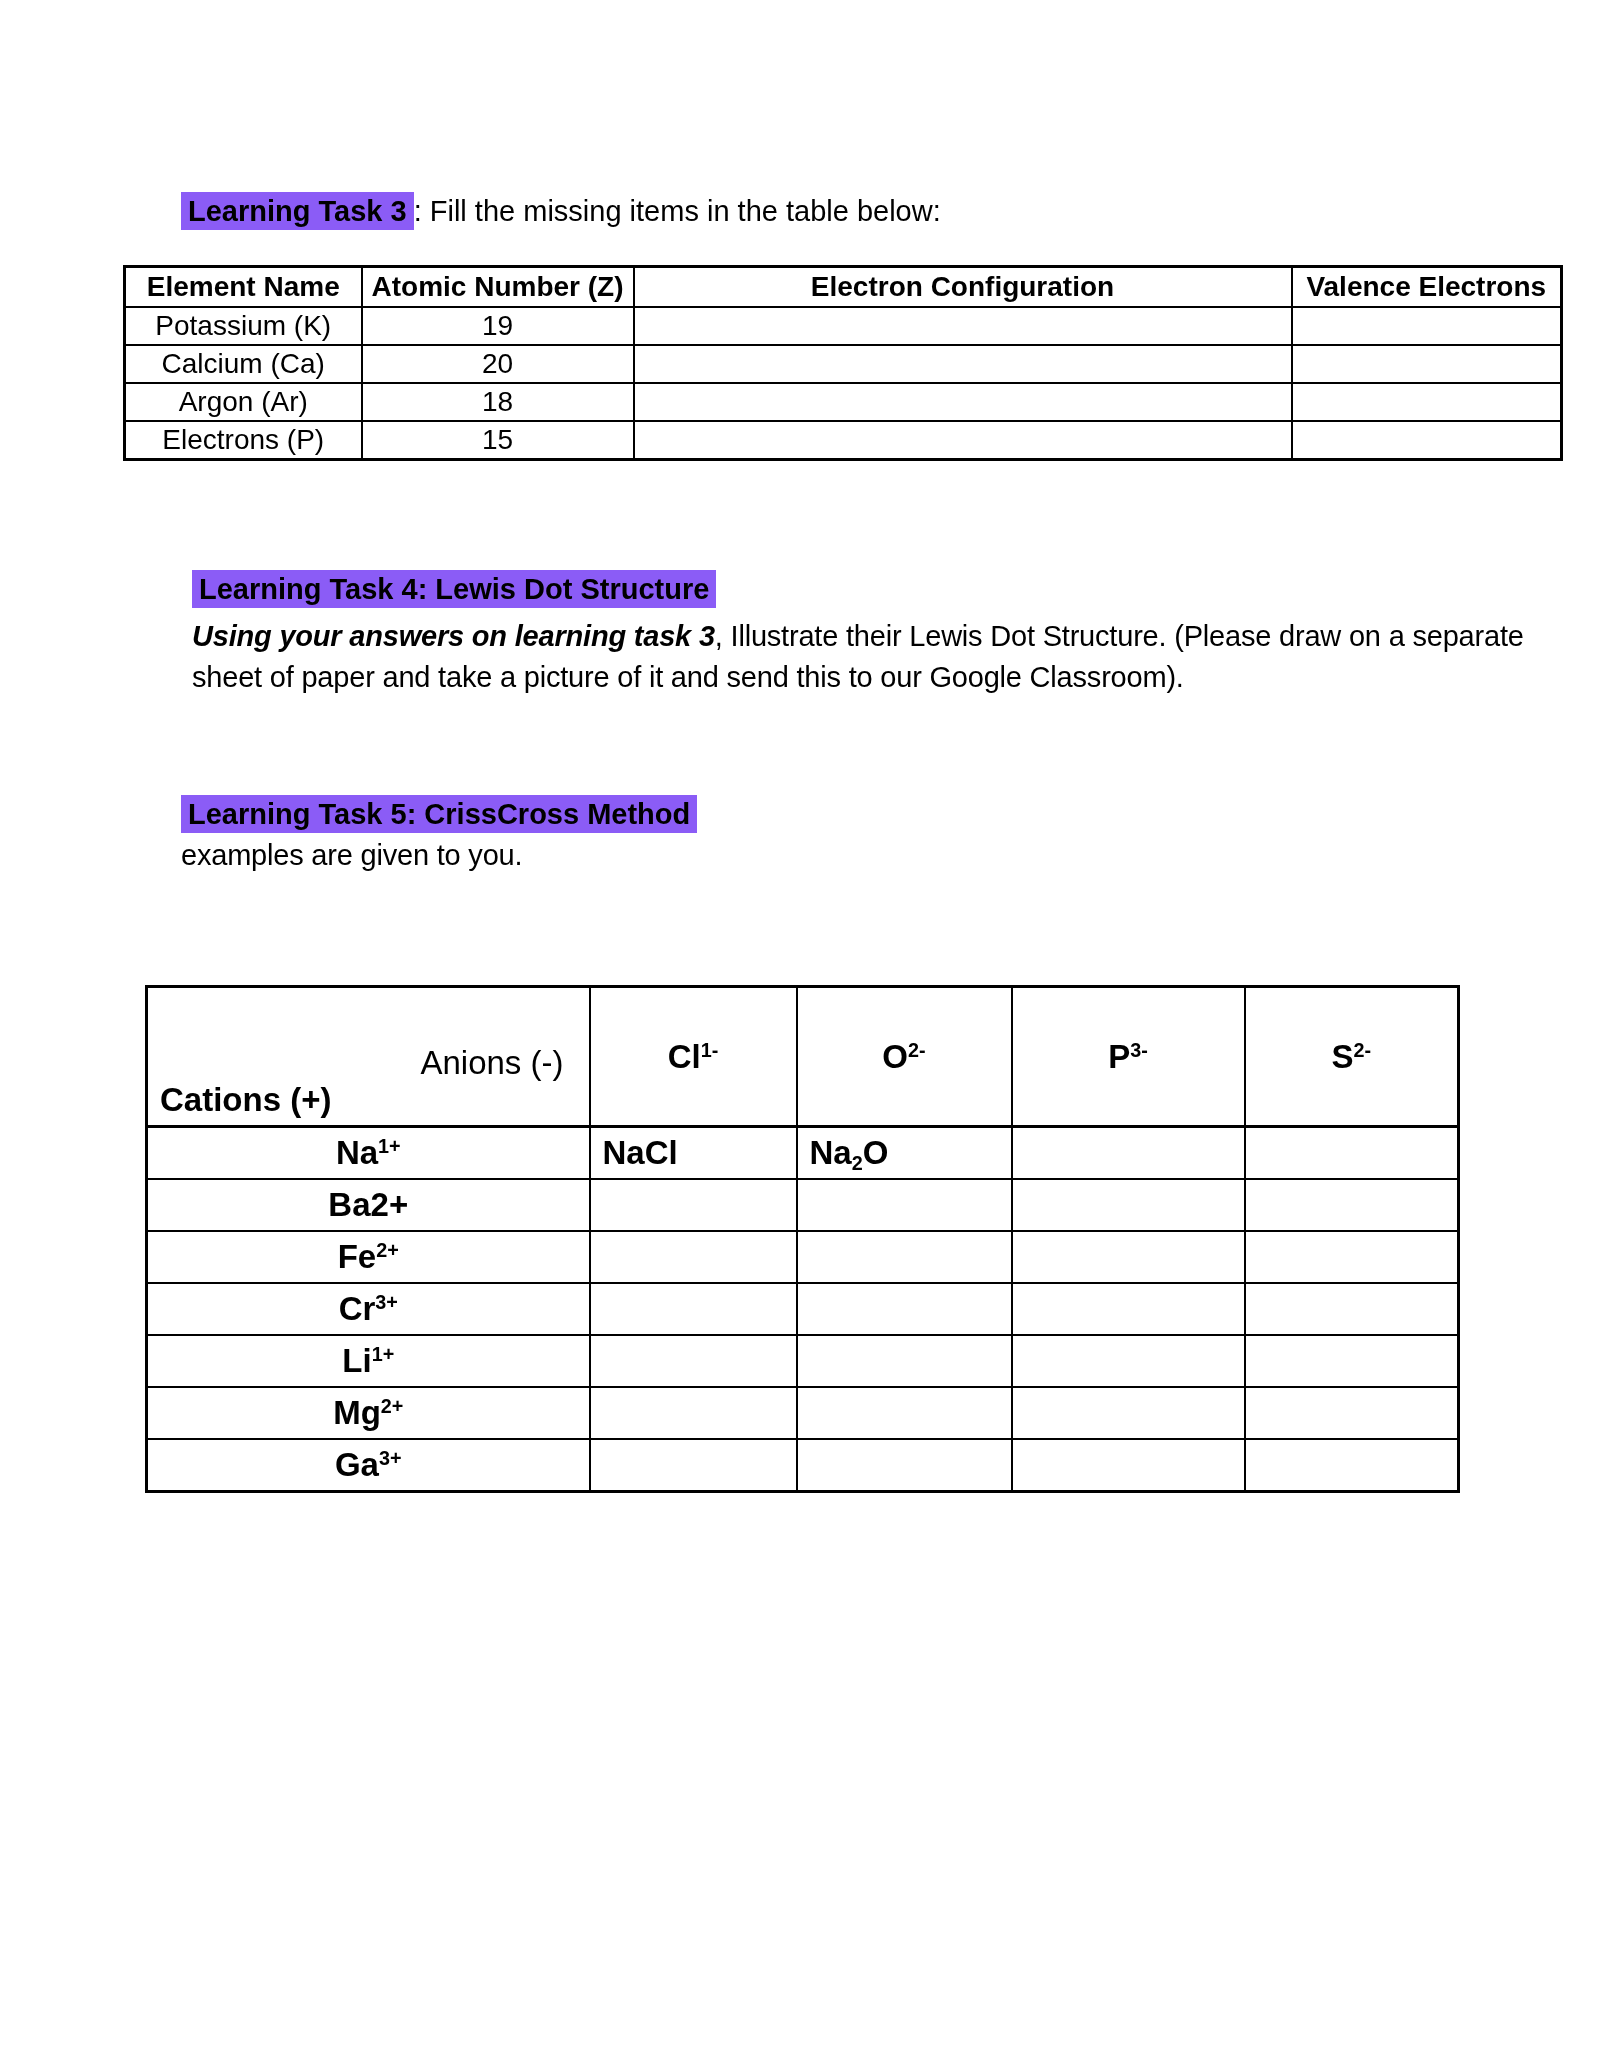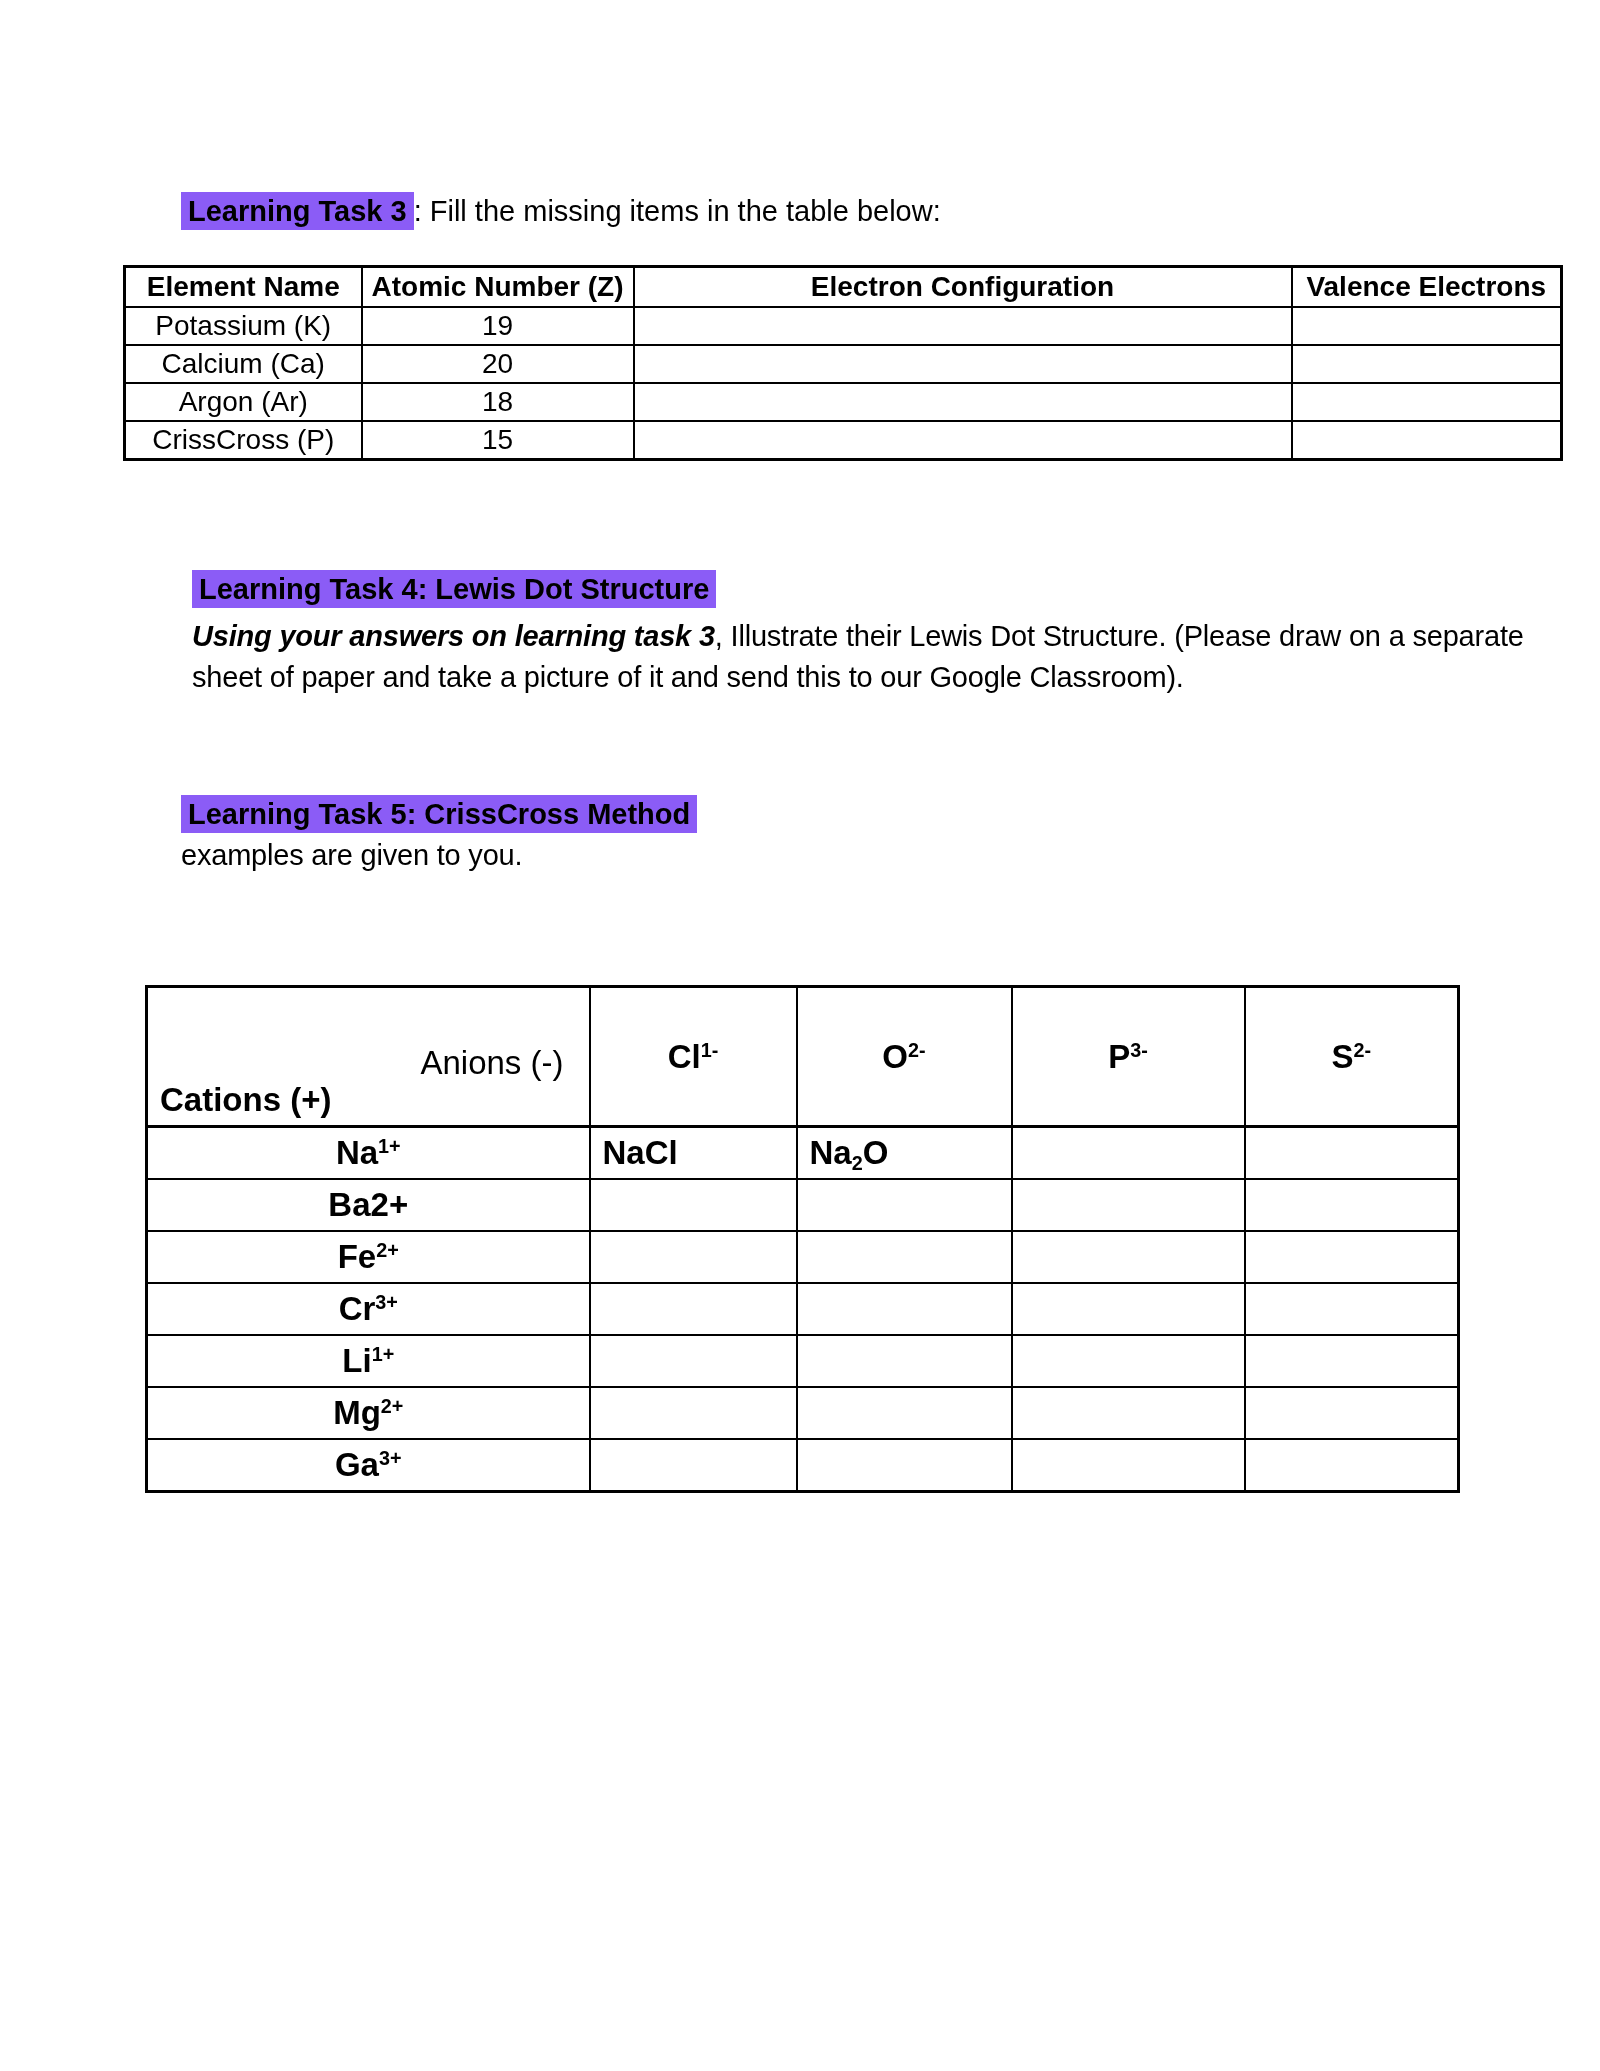--- a/index.html
+++ b/index.html
@@ -91,21 +91,21 @@
           <td></td>
           <td></td>
         </tr>
         <tr>
           <td>Argon (Ar)</td>
           <td>18</td>
           <td></td>
           <td></td>
         </tr>
         <tr>
-          <td>CrissCross (P)</td>
+          <td>Electrons (P)</td>
           <td>15</td>
           <td></td>
           <td></td>
         </tr>
       </tbody>
   </table>
 
   <div class="abs" style="left:192px;top:568px;">
     <div class="heading-line">
       <span class="hl">Learning Task 4: Lewis Dot Structure</span>

